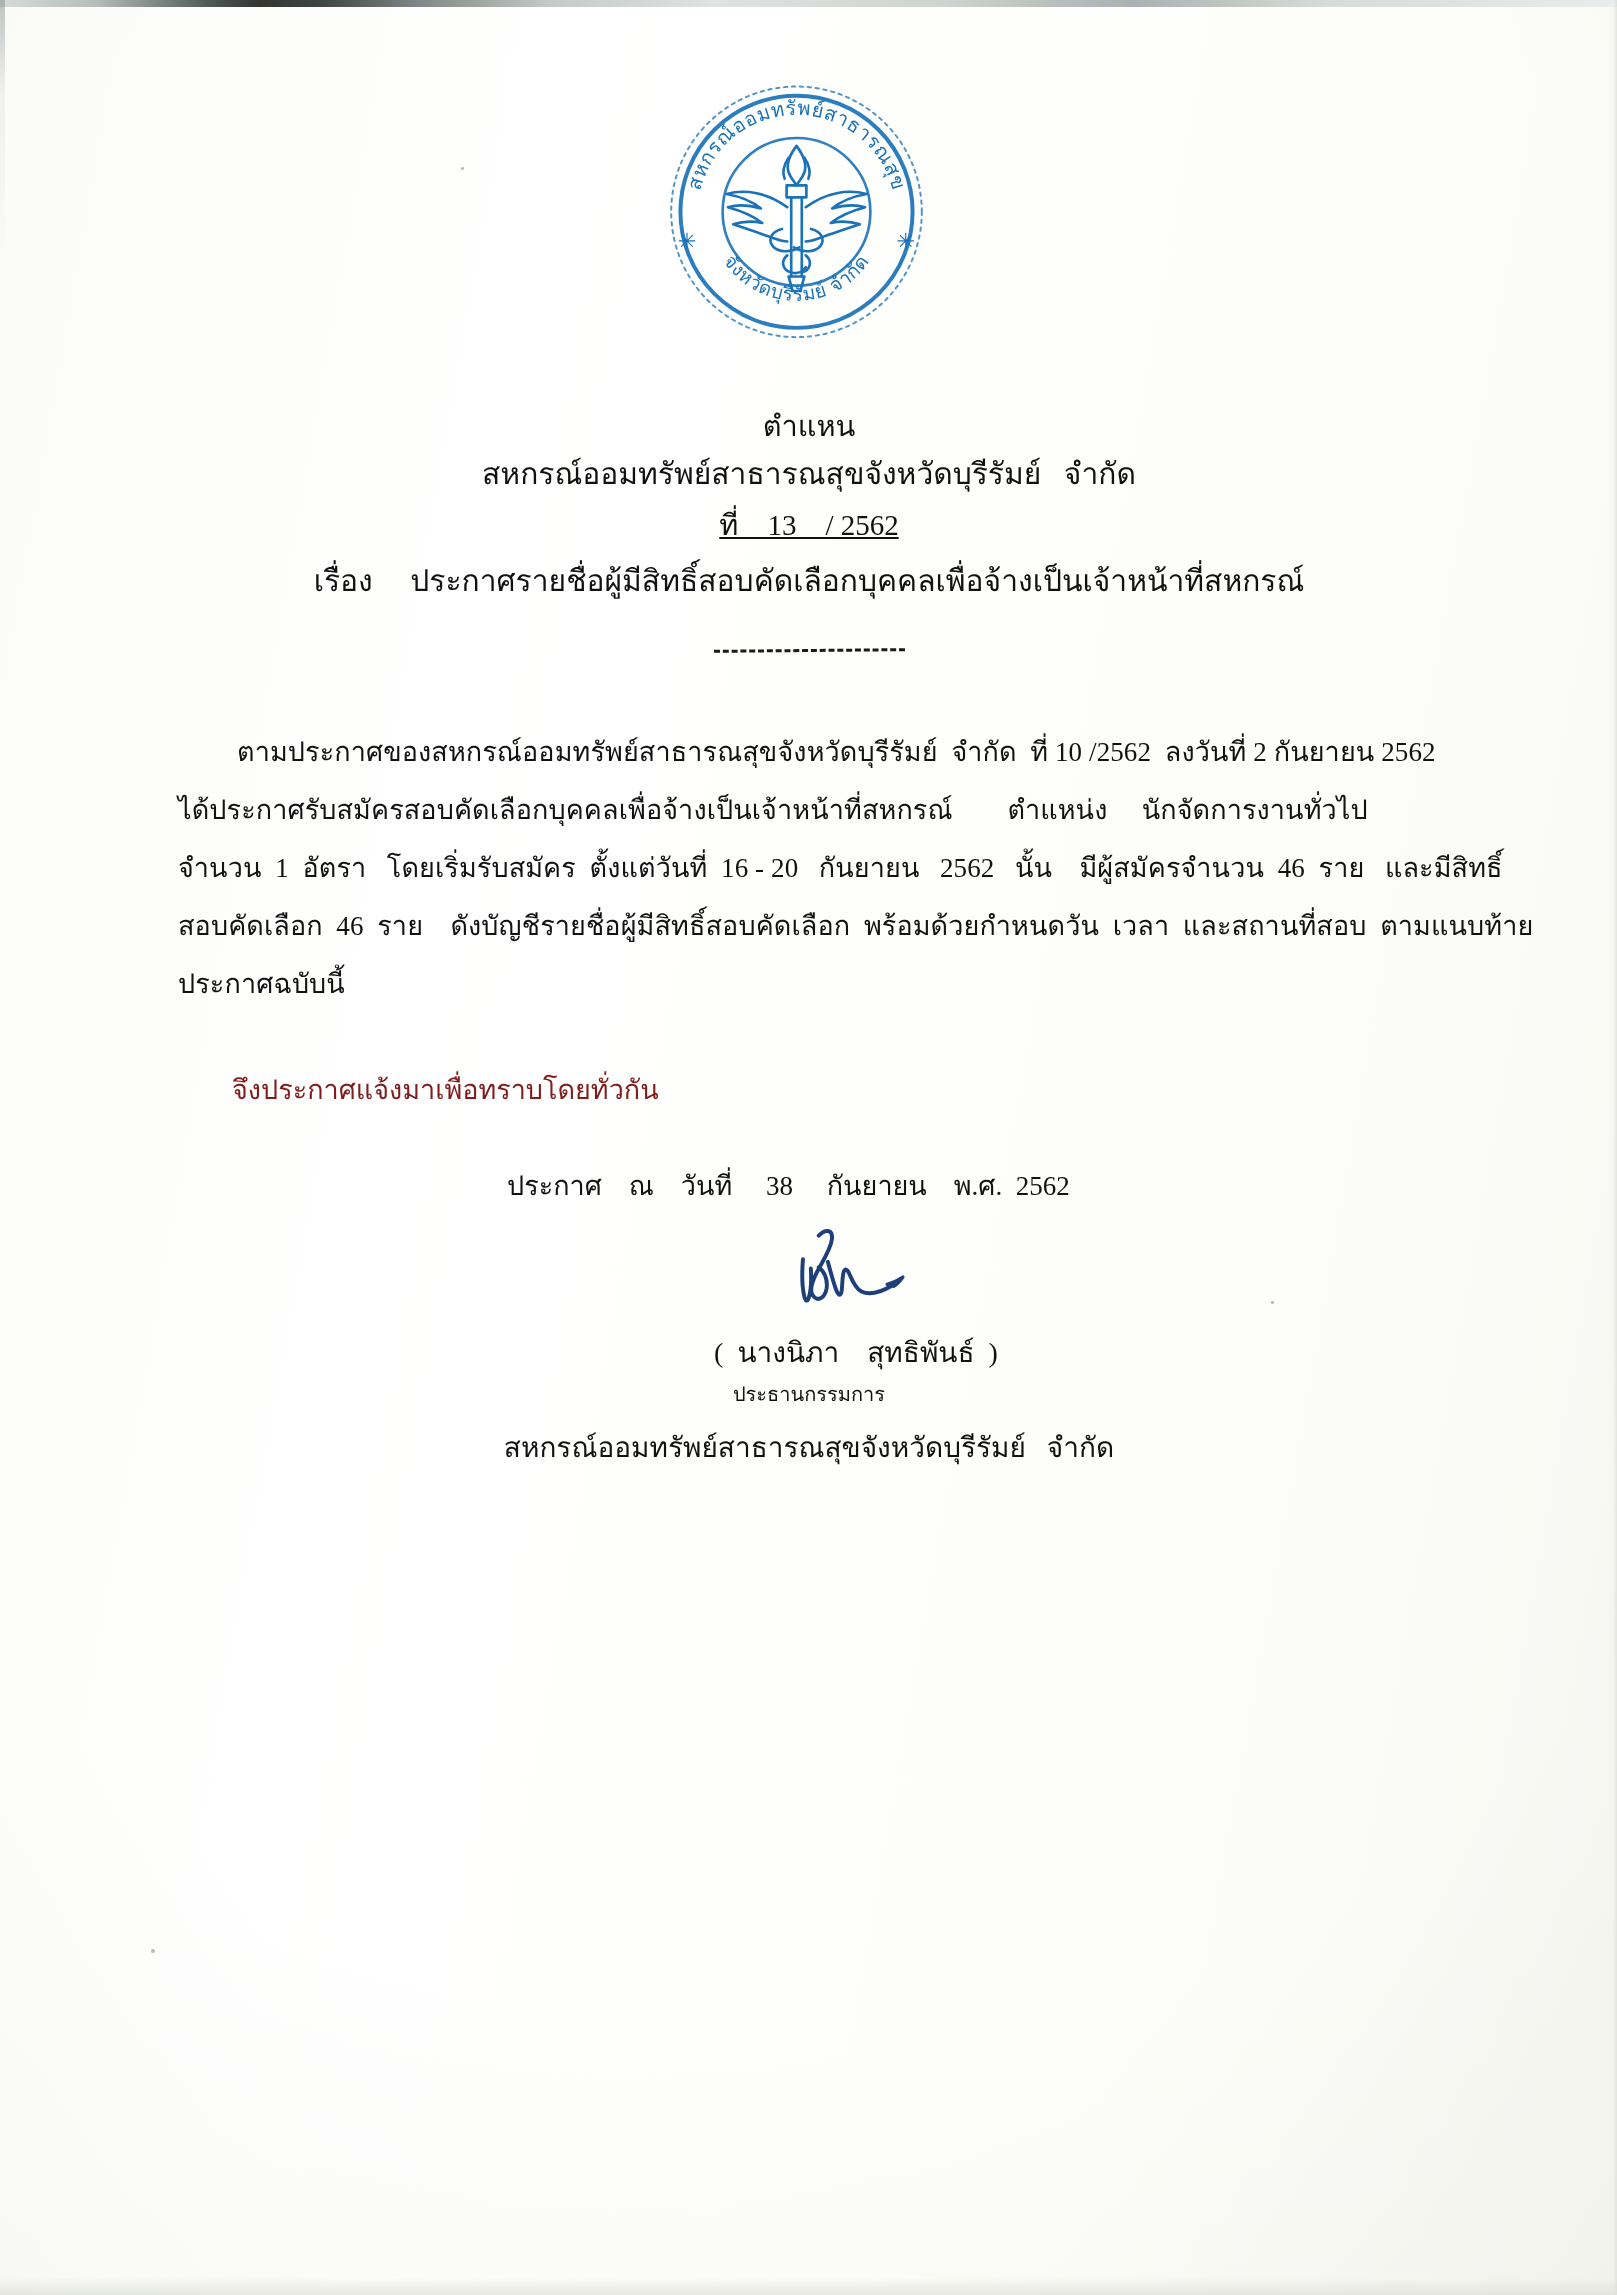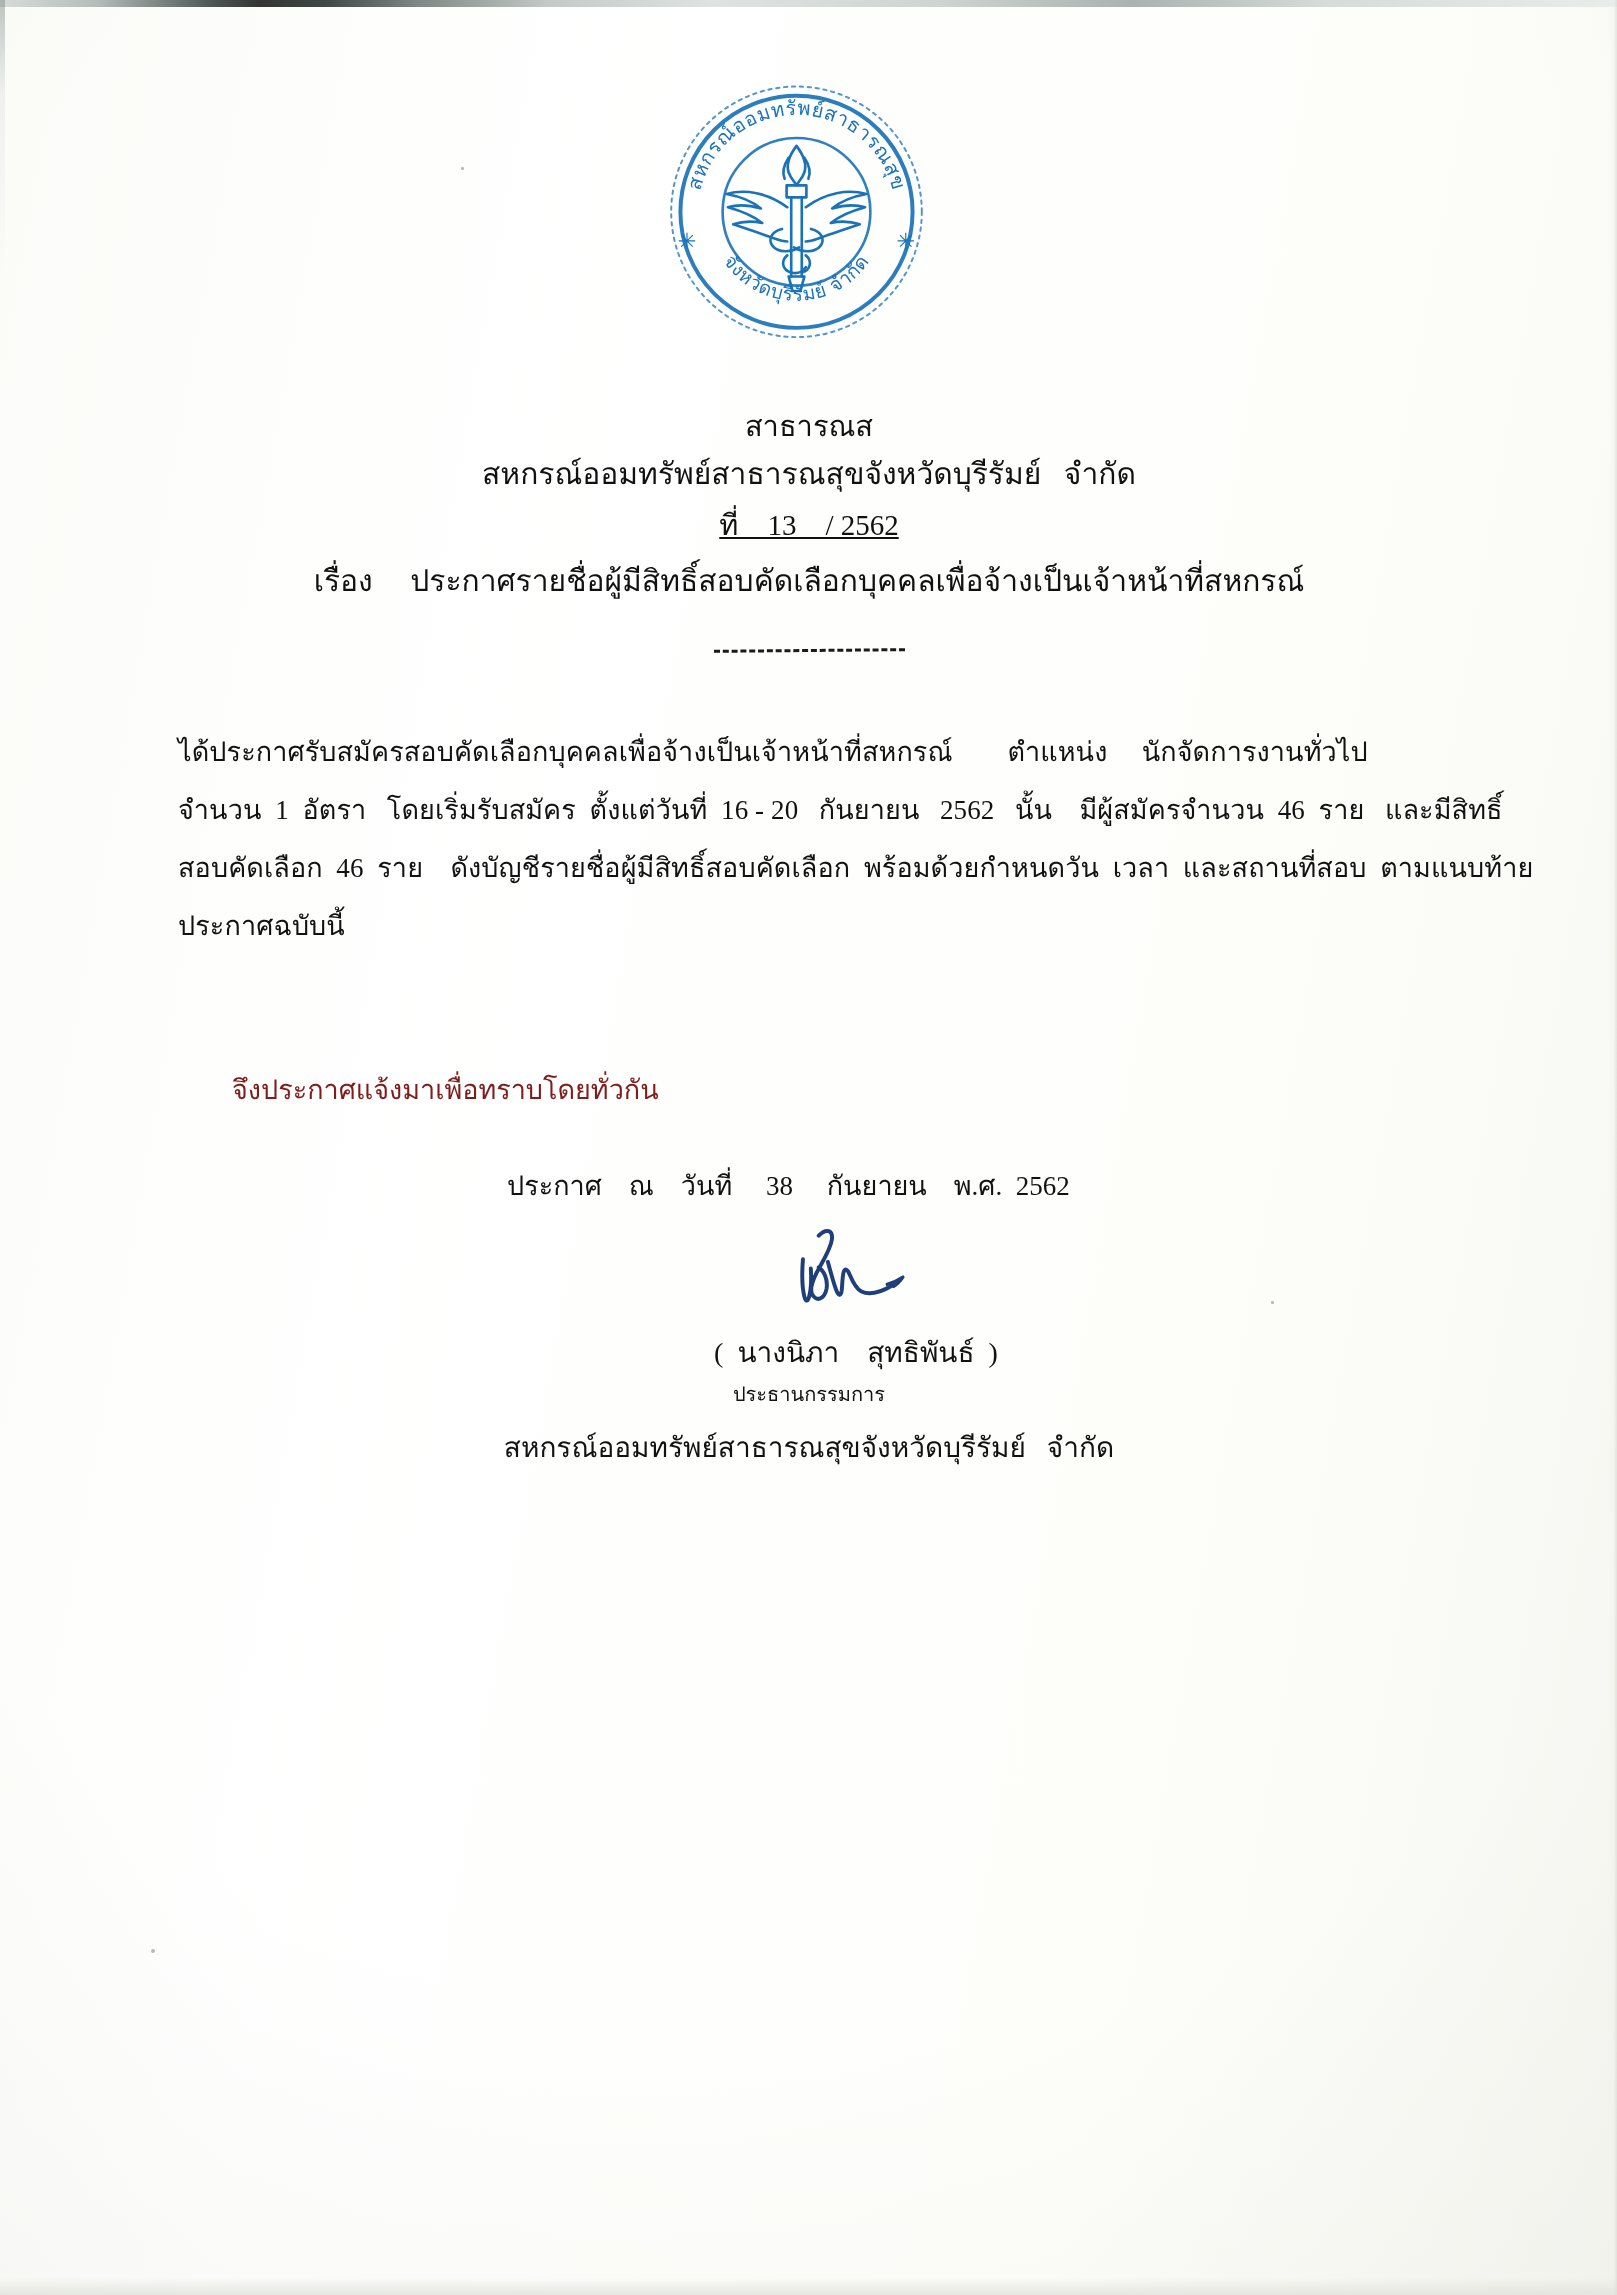--- a/index.html
+++ b/index.html
@@ -223,31 +223,32 @@
         <path d="M224 205 c30 -22 64 -28 92 -20 c-22 4 -40 12 -52 22 c20 -6 36 -6 50 -2 c-22 6 -40 14 -52 24 c18 -4 32 -2 44 2 c-24 8 -48 16 -64 22 c-8 3 -14 4 -18 4"></path>
 
         <path d="M188 238 c-16 4 -22 16 -14 26 c8 10 28 10 40 2"></path>
         <path d="M232 238 c16 4 22 16 14 26 c-8 10 -28 10 -40 2"></path>
         <path d="M196 278 c-10 8 -8 22 6 26 c10 3 18 -2 22 -8"></path>
         <path d="M224 278 c10 8 8 22 -6 26"></path>
       </g>
     </svg>
   </div>
 
-  <div class="center-line doc-title t-announce">สาธารณส</div>
+  <div class="center-line doc-title t-announce">ตำแหน</div>
 
   <div class="center-line t-org">สหกรณ์ออมทรัพย์สาธารณสุขจังหวัดบุรีรัมย์   จำกัด</div>
 
   <div class="center-line t-number">ที่    13    / 2562</div>
 
   <div class="center-line t-subject">เรื่อง     ประกาศรายชื่อผู้มีสิทธิ์สอบคัดเลือกบุคคลเพื่อจ้างเป็นเจ้าหน้าที่สหกรณ์</div>
 
   <div class="dashline"></div>
 
   <div class="body-block">
+    <div class="body-line indent">ตามประกาศของสหกรณ์ออมทรัพย์สาธารณสุขจังหวัดบุรีรัมย์  จำกัด  ที่ 10 /2562  ลงวันที่ 2 กันยายน 2562</div>
     <div class="body-line">ได้ประกาศรับสมัครสอบคัดเลือกบุคคลเพื่อจ้างเป็นเจ้าหน้าที่สหกรณ์        ตำแหน่ง     นักจัดการงานทั่วไป</div>
     <div class="body-line">จำนวน  1  อัตรา   โดยเริ่มรับสมัคร  ตั้งแต่วันที่  16 - 20   กันยายน   2562   นั้น    มีผู้สมัครจำนวน  46  ราย   และมีสิทธิ์</div>
     <div class="body-line">สอบคัดเลือก  46  ราย    ดังบัญชีรายชื่อผู้มีสิทธิ์สอบคัดเลือก  พร้อมด้วยกำหนดวัน  เวลา  และสถานที่สอบ  ตามแนบท้าย</div>
     <div class="body-line">ประกาศฉบับนี้</div>
   </div>
 
   <div class="closing-line">จึงประกาศแจ้งมาเพื่อทราบโดยทั่วกัน</div>
 
   <div class="date-line">ประกาศ    ณ    วันที่     38     กันยายน    พ.ศ.  2562</div>
 

